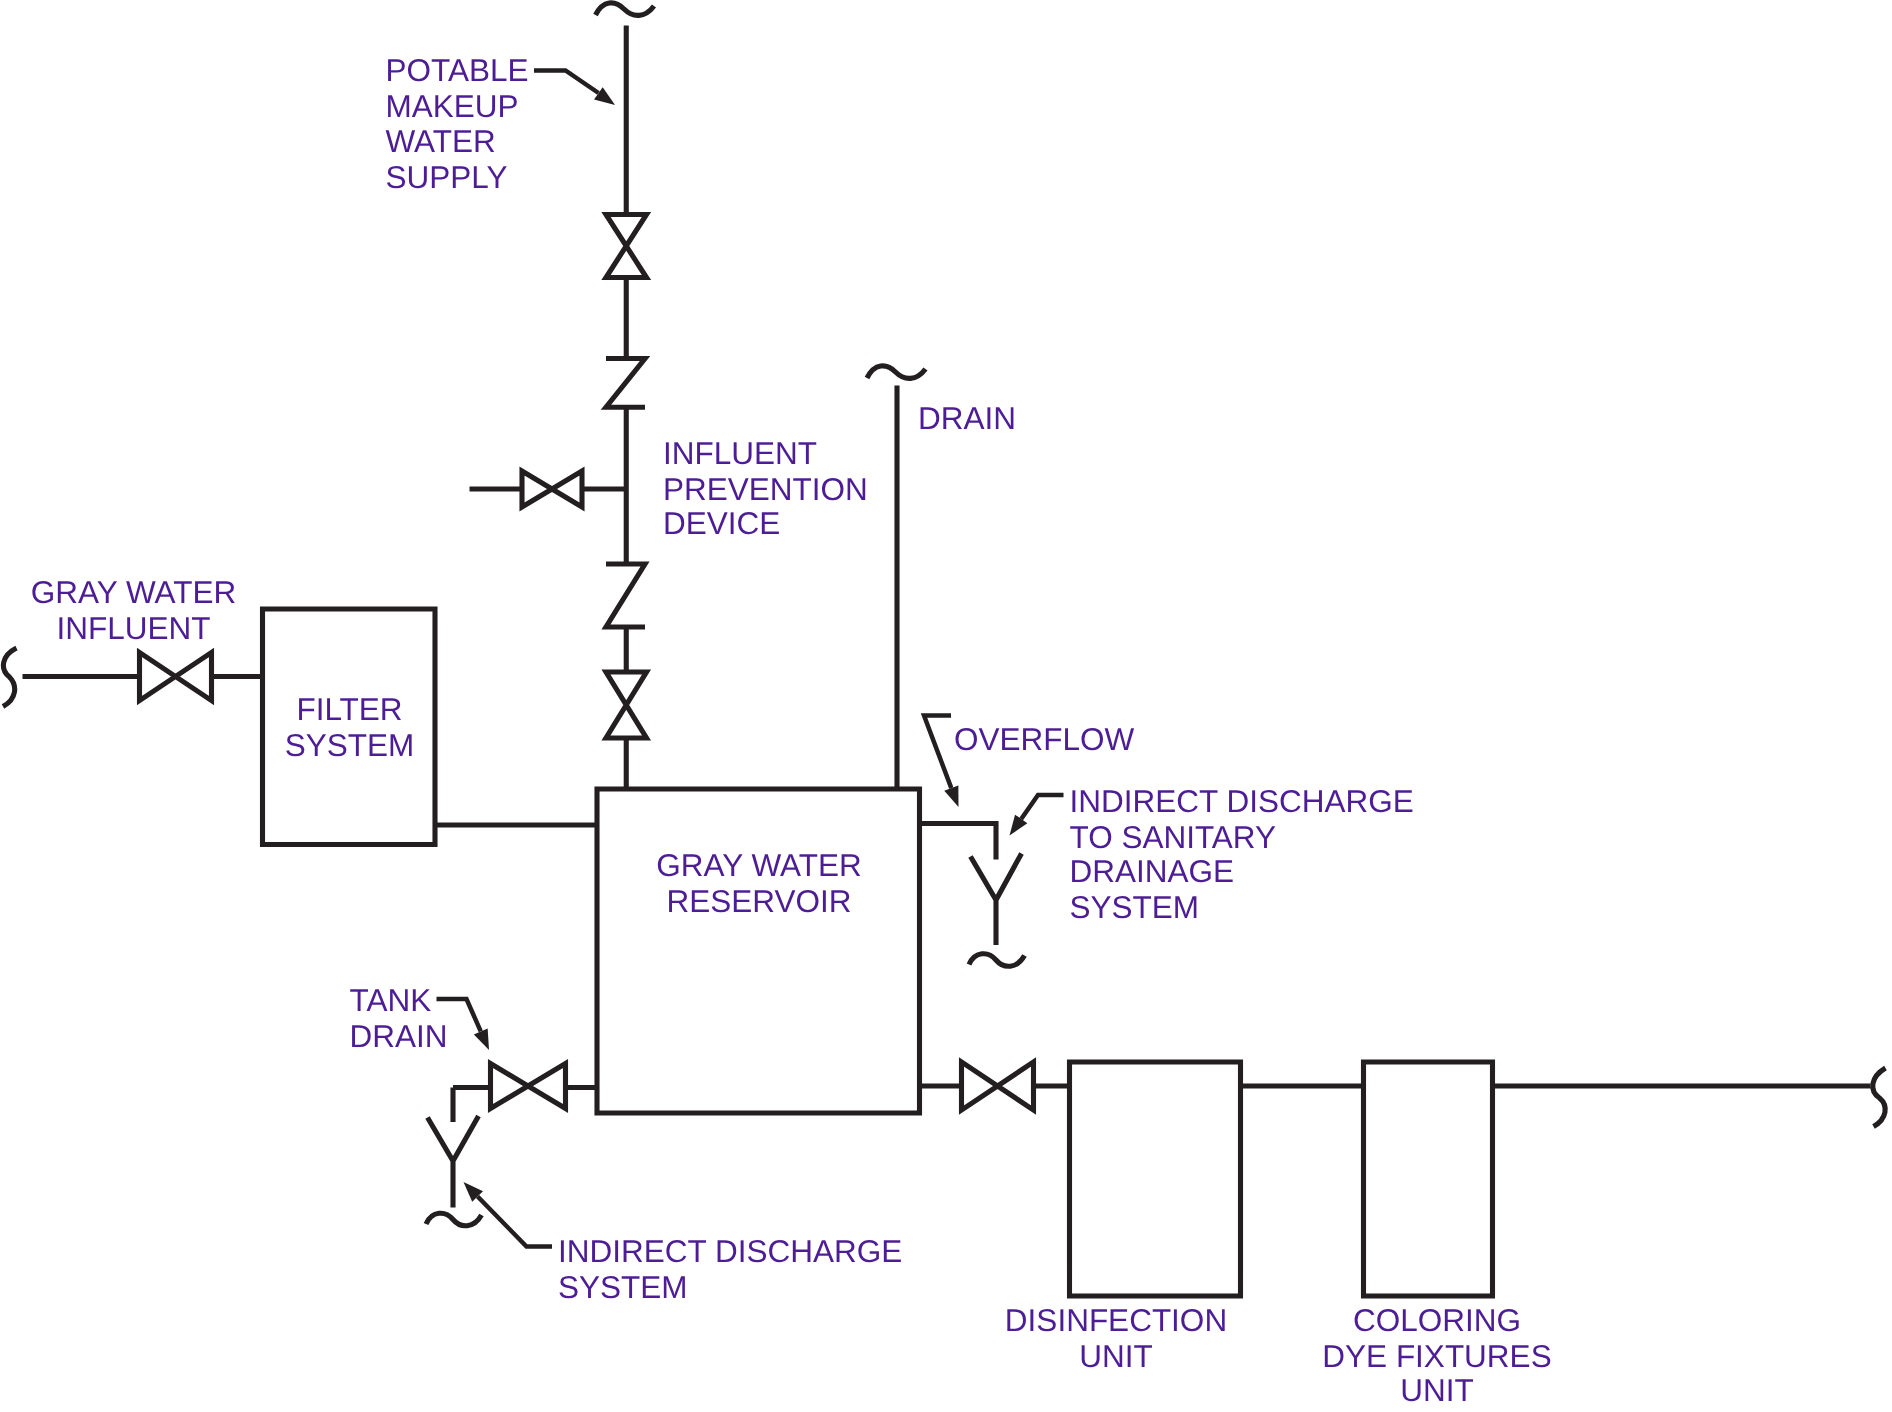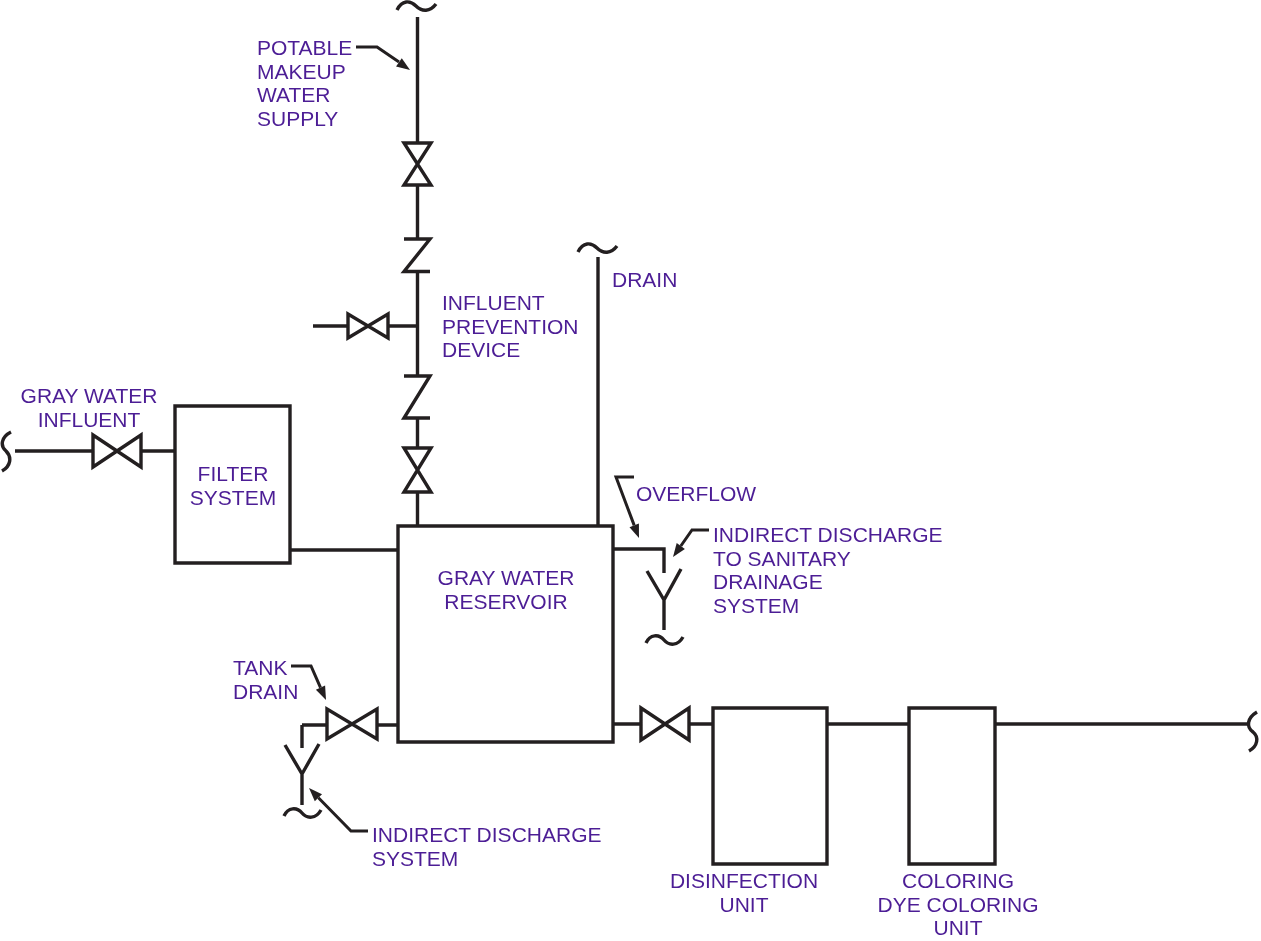--- a/index.html
+++ b/index.html
@@ -144,20 +144,20 @@
     <div>SYSTEM</div>
   </div>
 
   <div class="lbl c" style="left:744px;top:869px;">
     <div>DISINFECTION</div>
     <div>UNIT</div>
   </div>
 
   <div class="lbl c" style="left:958px;top:869px;">
     <div>COLORING</div>
-    <div>DYE COLORING</div>
+    <div>DYE FIXTURES</div>
     <div>UNIT</div>
   </div>
 
   <div class="lbl c" style="left:1128px;top:672px;">
   </div>
 
 </div>
 
 </body></html>

